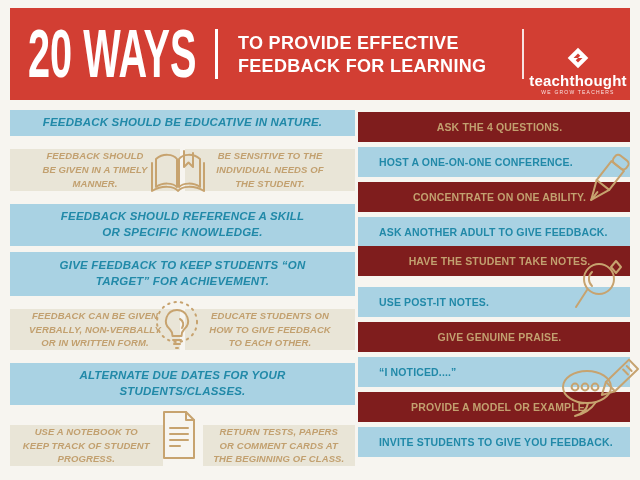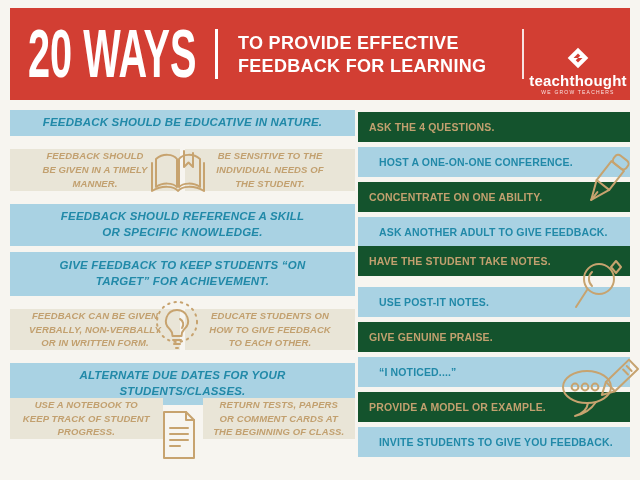--- a/index.html
+++ b/index.html
@@ -28,21 +28,21 @@
                   line-height:1.35;white-space:pre-line;text-align:center;}
   .pair{display:flex;gap:5px;background:none;}
   .pair .half{flex:1;background:#E9E5D7;display:flex;align-items:center;justify-content:center;}
   .pair .half span{color:#C2A06F;font-weight:bold;font-size:9.5px;line-height:1.45;
                    white-space:pre-line;text-align:center;letter-spacing:.1px;}
 
   .col-right{position:absolute;left:358px;top:112px;width:272px;}
   .rrow{position:absolute;left:0;width:272px;height:30px;display:flex;align-items:center;
         padding-left:11px;box-sizing:border-box;white-space:nowrap;}
   .rrow span{font-weight:bold;font-size:10.5px;letter-spacing:.15px;}
-  .rrow.cream{background:#14532d;}  .rrow.cream span{color:#C2A06F;}
+  .rrow.cream{background:#7f1d1d;justify-content:center;}  .rrow.cream span{color:#C2A06F;}
   .rrow.blue{background:#A9D2E3;padding-left:21px;}   .rrow.blue span{color:#2189A8;}
 
   
   .picon{position:absolute;z-index:3;}
   .picon path,.picon circle,.picon rect,.picon ellipse,.picon line{
       fill:none;stroke:#C7A36F;stroke-width:2;stroke-linecap:round;stroke-linejoin:round;}
 </style>
 </head>
 <body>
 
@@ -104,21 +104,21 @@
 HOW TO GIVE FEEDBACK
 TO EACH OTHER.</span>
       </div>
     </div>
 
     <div class="lrow blue" style="top:253px;height:42px;">
       <span>ALTERNATE DUE DATES FOR YOUR
 STUDENTS/CLASSES.</span>
     </div>
 
-    <div class="lrow pair" style="top:283px;height:51px;gap:40px;">
+    <div class="lrow pair" style="top:310px;height:51px;gap:40px;">
       <div class="half">
         <span>USE A NOTEBOOK TO
 KEEP TRACK OF STUDENT
 PROGRESS.</span>
       </div>
       <div class="half">
         <span>RETURN TESTS, PAPERS
 OR COMMENT CARDS AT
 THE BEGINNING OF CLASS.</span>
       </div>

